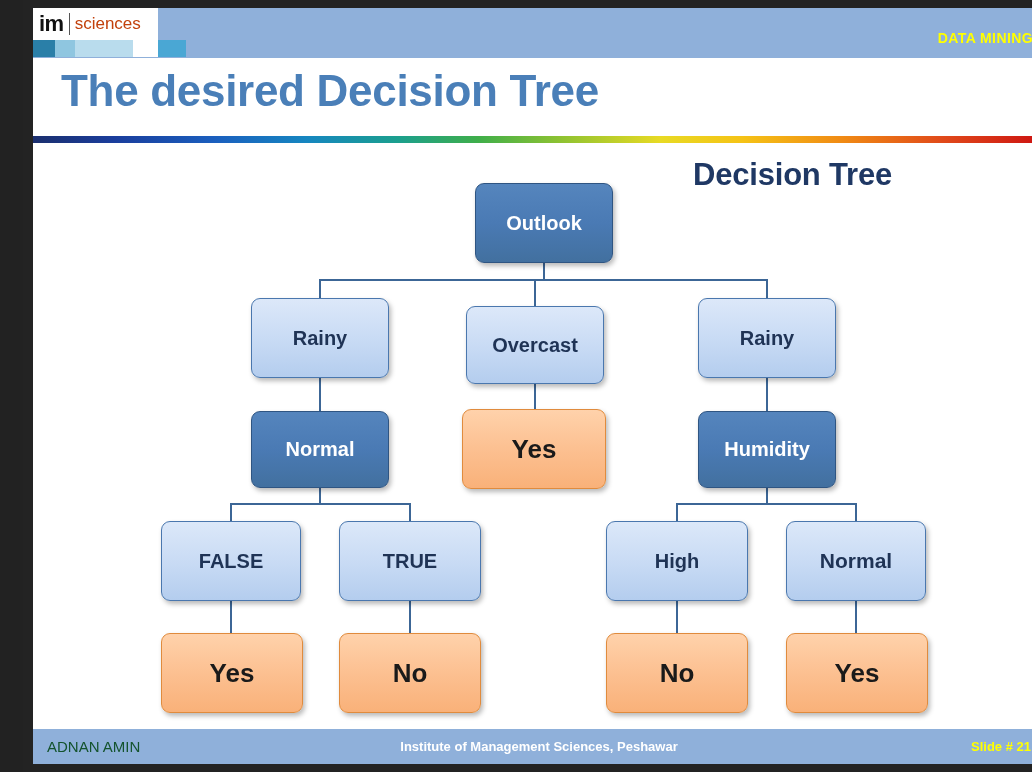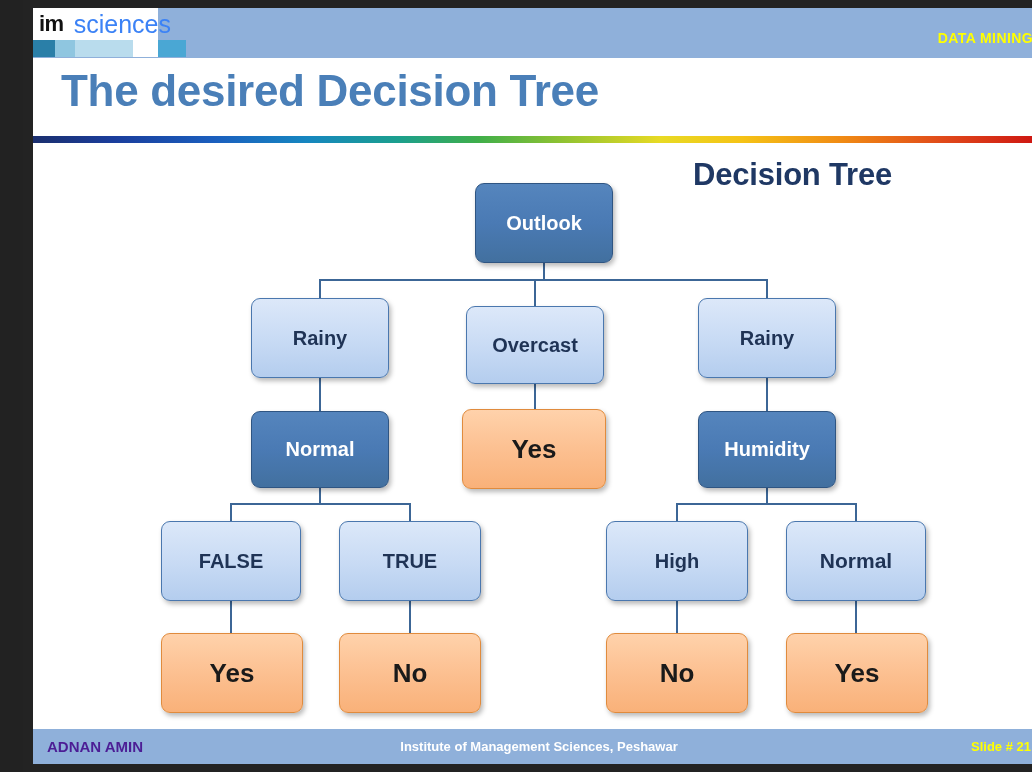--- a/index.html
+++ b/index.html
@@ -56,23 +56,23 @@
   }
   .logo-divider {
     display: inline-block;
     width: 1px;
     height: 22px;
     background: #555555;
     margin: 0 5px;
     vertical-align: middle;
   }
   .logo-sciences {
-    font-size: 25px;
+    font-size: 17px;
     font-weight: normal;
-    color: #3b82f6;
+    color: #c2410c;
     font-family: "Liberation Sans", sans-serif;
   }
 
   .logo-bars {
     position: absolute;
     left: 0; top: 32px;
     width: 125px; height: 17px;
     display: flex;
   }
   .bar-a { width: 22px; background: #2a7fa8; }
@@ -198,22 +198,22 @@
     left: 0; top: 721px;
     width: 1012px; height: 35px;
     background: #8fb0da;
     display: flex;
     align-items: center;
   }
   .footer-left {
     position: absolute;
     left: 14px;
     font-size: 15px;
-    font-weight: bold;
-    color: #4c1d95;
+    font-weight: normal;
+    color: #14532d;
     font-family: "Liberation Sans", sans-serif;
   }
   .footer-center {
     position: absolute;
     left: 0; right: 0;
     text-align: center;
     font-size: 13px;
     font-weight: bold;
     color: #ffffff;
     font-family: "Liberation Sans", sans-serif;

